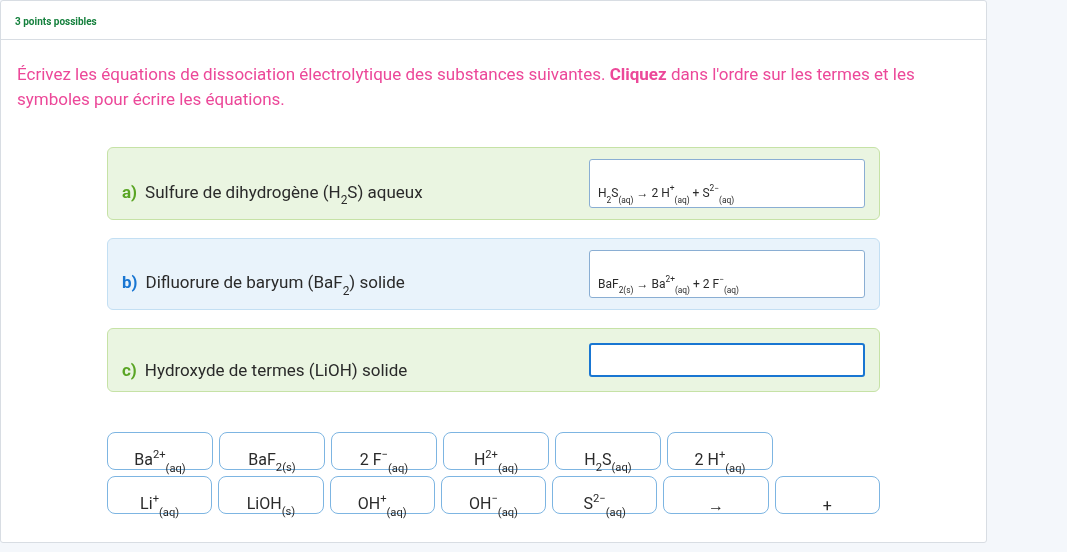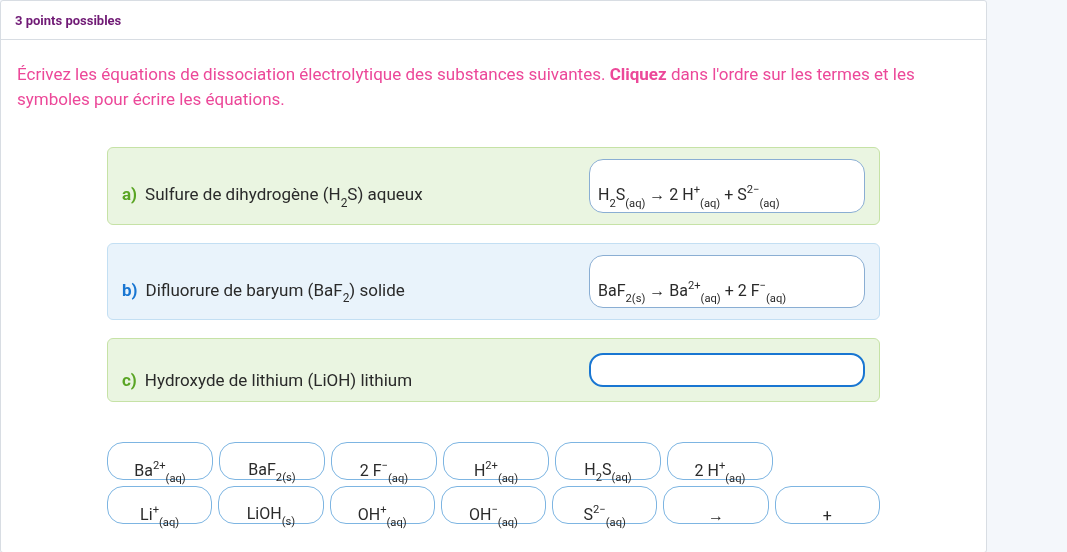--- a/index.html
+++ b/index.html
@@ -13,23 +13,23 @@
       width: 987px;
       background: #fff;
       border: 1px solid #d8dde3;
       border-radius: 3px;
     }
     .header {
       padding: 10px 14px;
       border-bottom: 1px solid #d8dde3;
     }
     .points {
-      color: #701a75;
+      color: #15803d;
       font-weight: 700;
-      font-size: 13px;
+      font-size: 10px;
     }
     .content {
       padding: 22px 16px 28px 16px;
     }
     .instructions {
       font-size: 17px;
       color: #ec4899;
       line-height: 1.45;
       margin-bottom: 36px;
     }
@@ -59,23 +59,23 @@
       align-items: baseline;
       gap: 8px;
     }
     .qletter { font-weight: 700; color: #1976d2; }
     .qrow.green .qletter { color: #5aa524; }
     .answerbox {
       width: 276px;
       min-height: 34px;
       background: #fff;
       border: 1px solid #8aaed3;
-      border-radius: 14px;
+      border-radius: 3px;
       padding: 4px 8px;
-      font-size: 16px;
+      font-size: 12px;
       color: #2a2a2a;
       display: flex;
       align-items: center;
     }
     .answerbox.active {
       border: 2px solid #1976d2;
     }
     .tiles {
       display: flex;
       flex-direction: column;
@@ -83,21 +83,21 @@
       padding: 0 90px;
     }
     .tilerow {
       display: flex;
       gap: 6px;
     }
     .tile {
       width: 106px;
       height: 38px;
       border: 1px solid #7db5e2;
-      border-radius: 16px;
+      border-radius: 8px;
       background: #fff;
       display: flex;
       align-items: center;
       justify-content: center;
       font-size: 16px;
       color: #2a2a2a;
       cursor: pointer;
     }
     sub { font-size: 0.7em; vertical-align: sub; position: relative; top: 2px; }
     sup { font-size: 0.7em; vertical-align: super; position: relative; top: -1px; }
@@ -134,21 +134,21 @@
             <span class="qletter">b)</span>
             <span class="chem">Difluorure de baryum (BaF<sub>2</sub>) solide</span>
           </div>
           <div class="answerbox">
             <span class="chem">BaF<sub>2(s)</sub> → Ba<sup>2+</sup><sub>(aq)</sub> + 2 F<sup>−</sup><sub>(aq)</sub></span>
           </div>
         </div>
         <div class="qrow green">
           <div class="qlabel">
             <span class="qletter">c)</span>
-            <span class="chem">Hydroxyde de lithium (LiOH) lithium</span>
+            <span class="chem">Hydroxyde de termes (LiOH) solide</span>
           </div>
           <div class="answerbox active">
             <span class="chem"></span>
           </div>
         </div>
       </div>
 
     <div class="tiles">
 
     <div class="tilerow">

